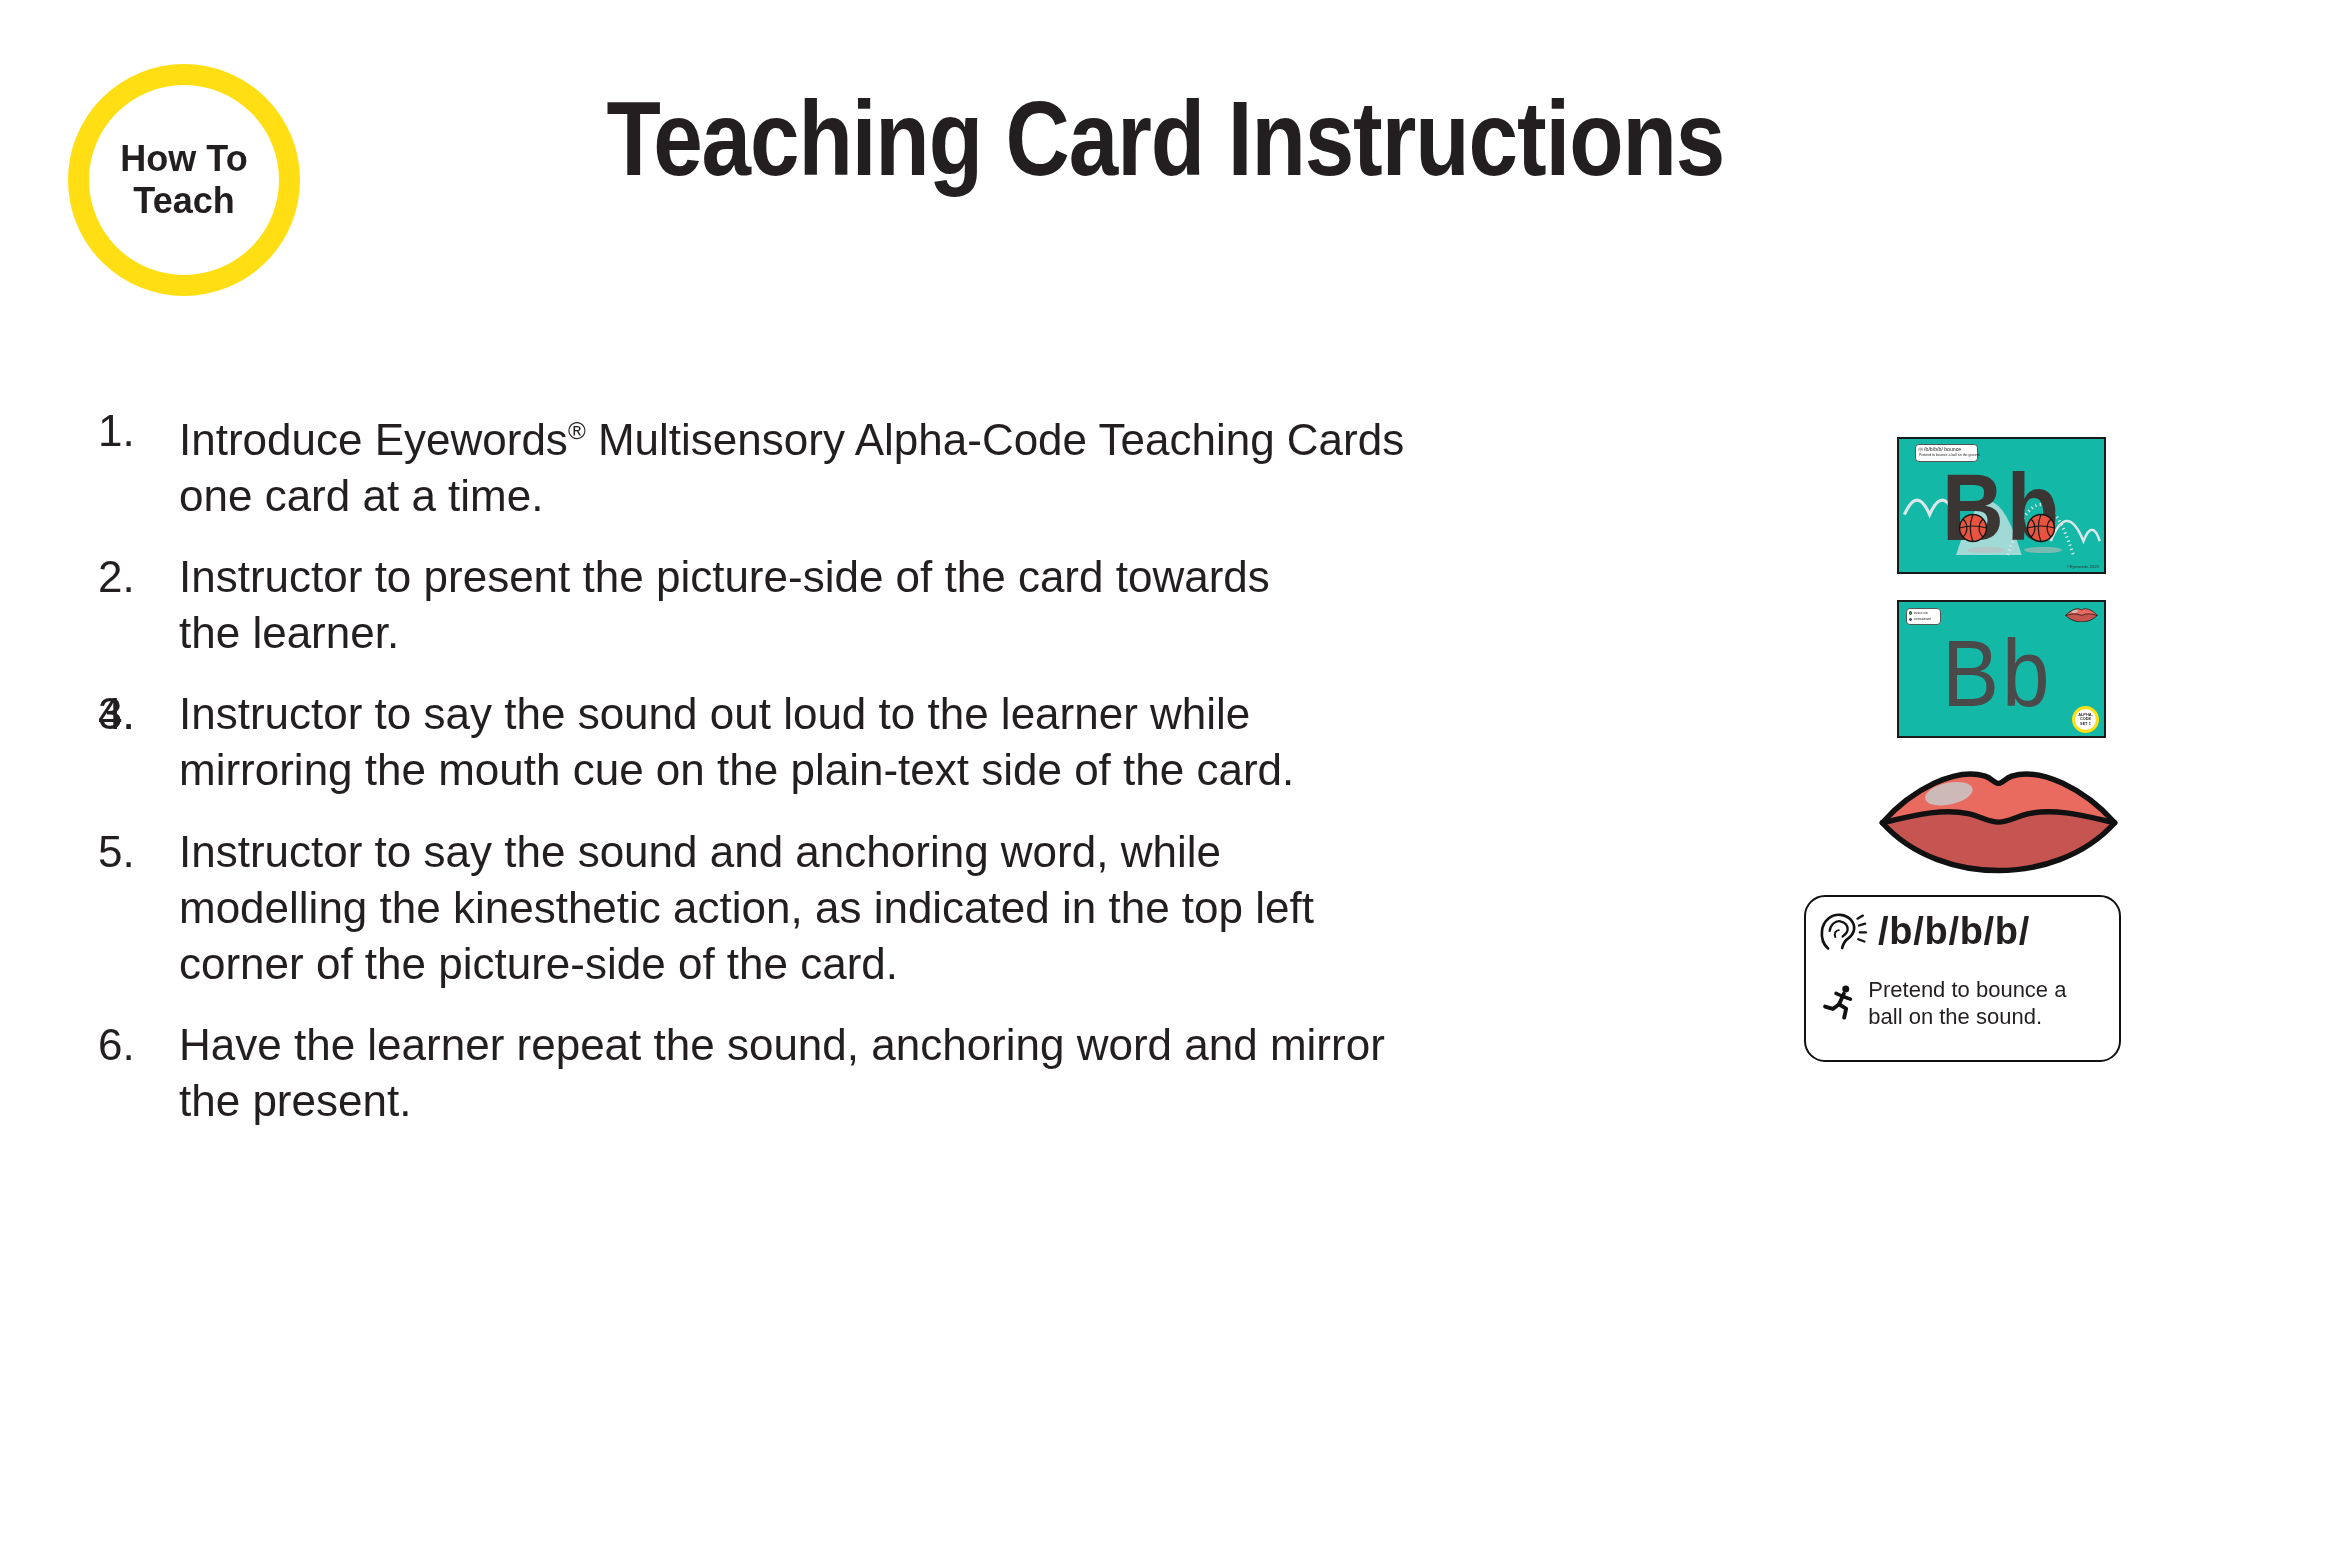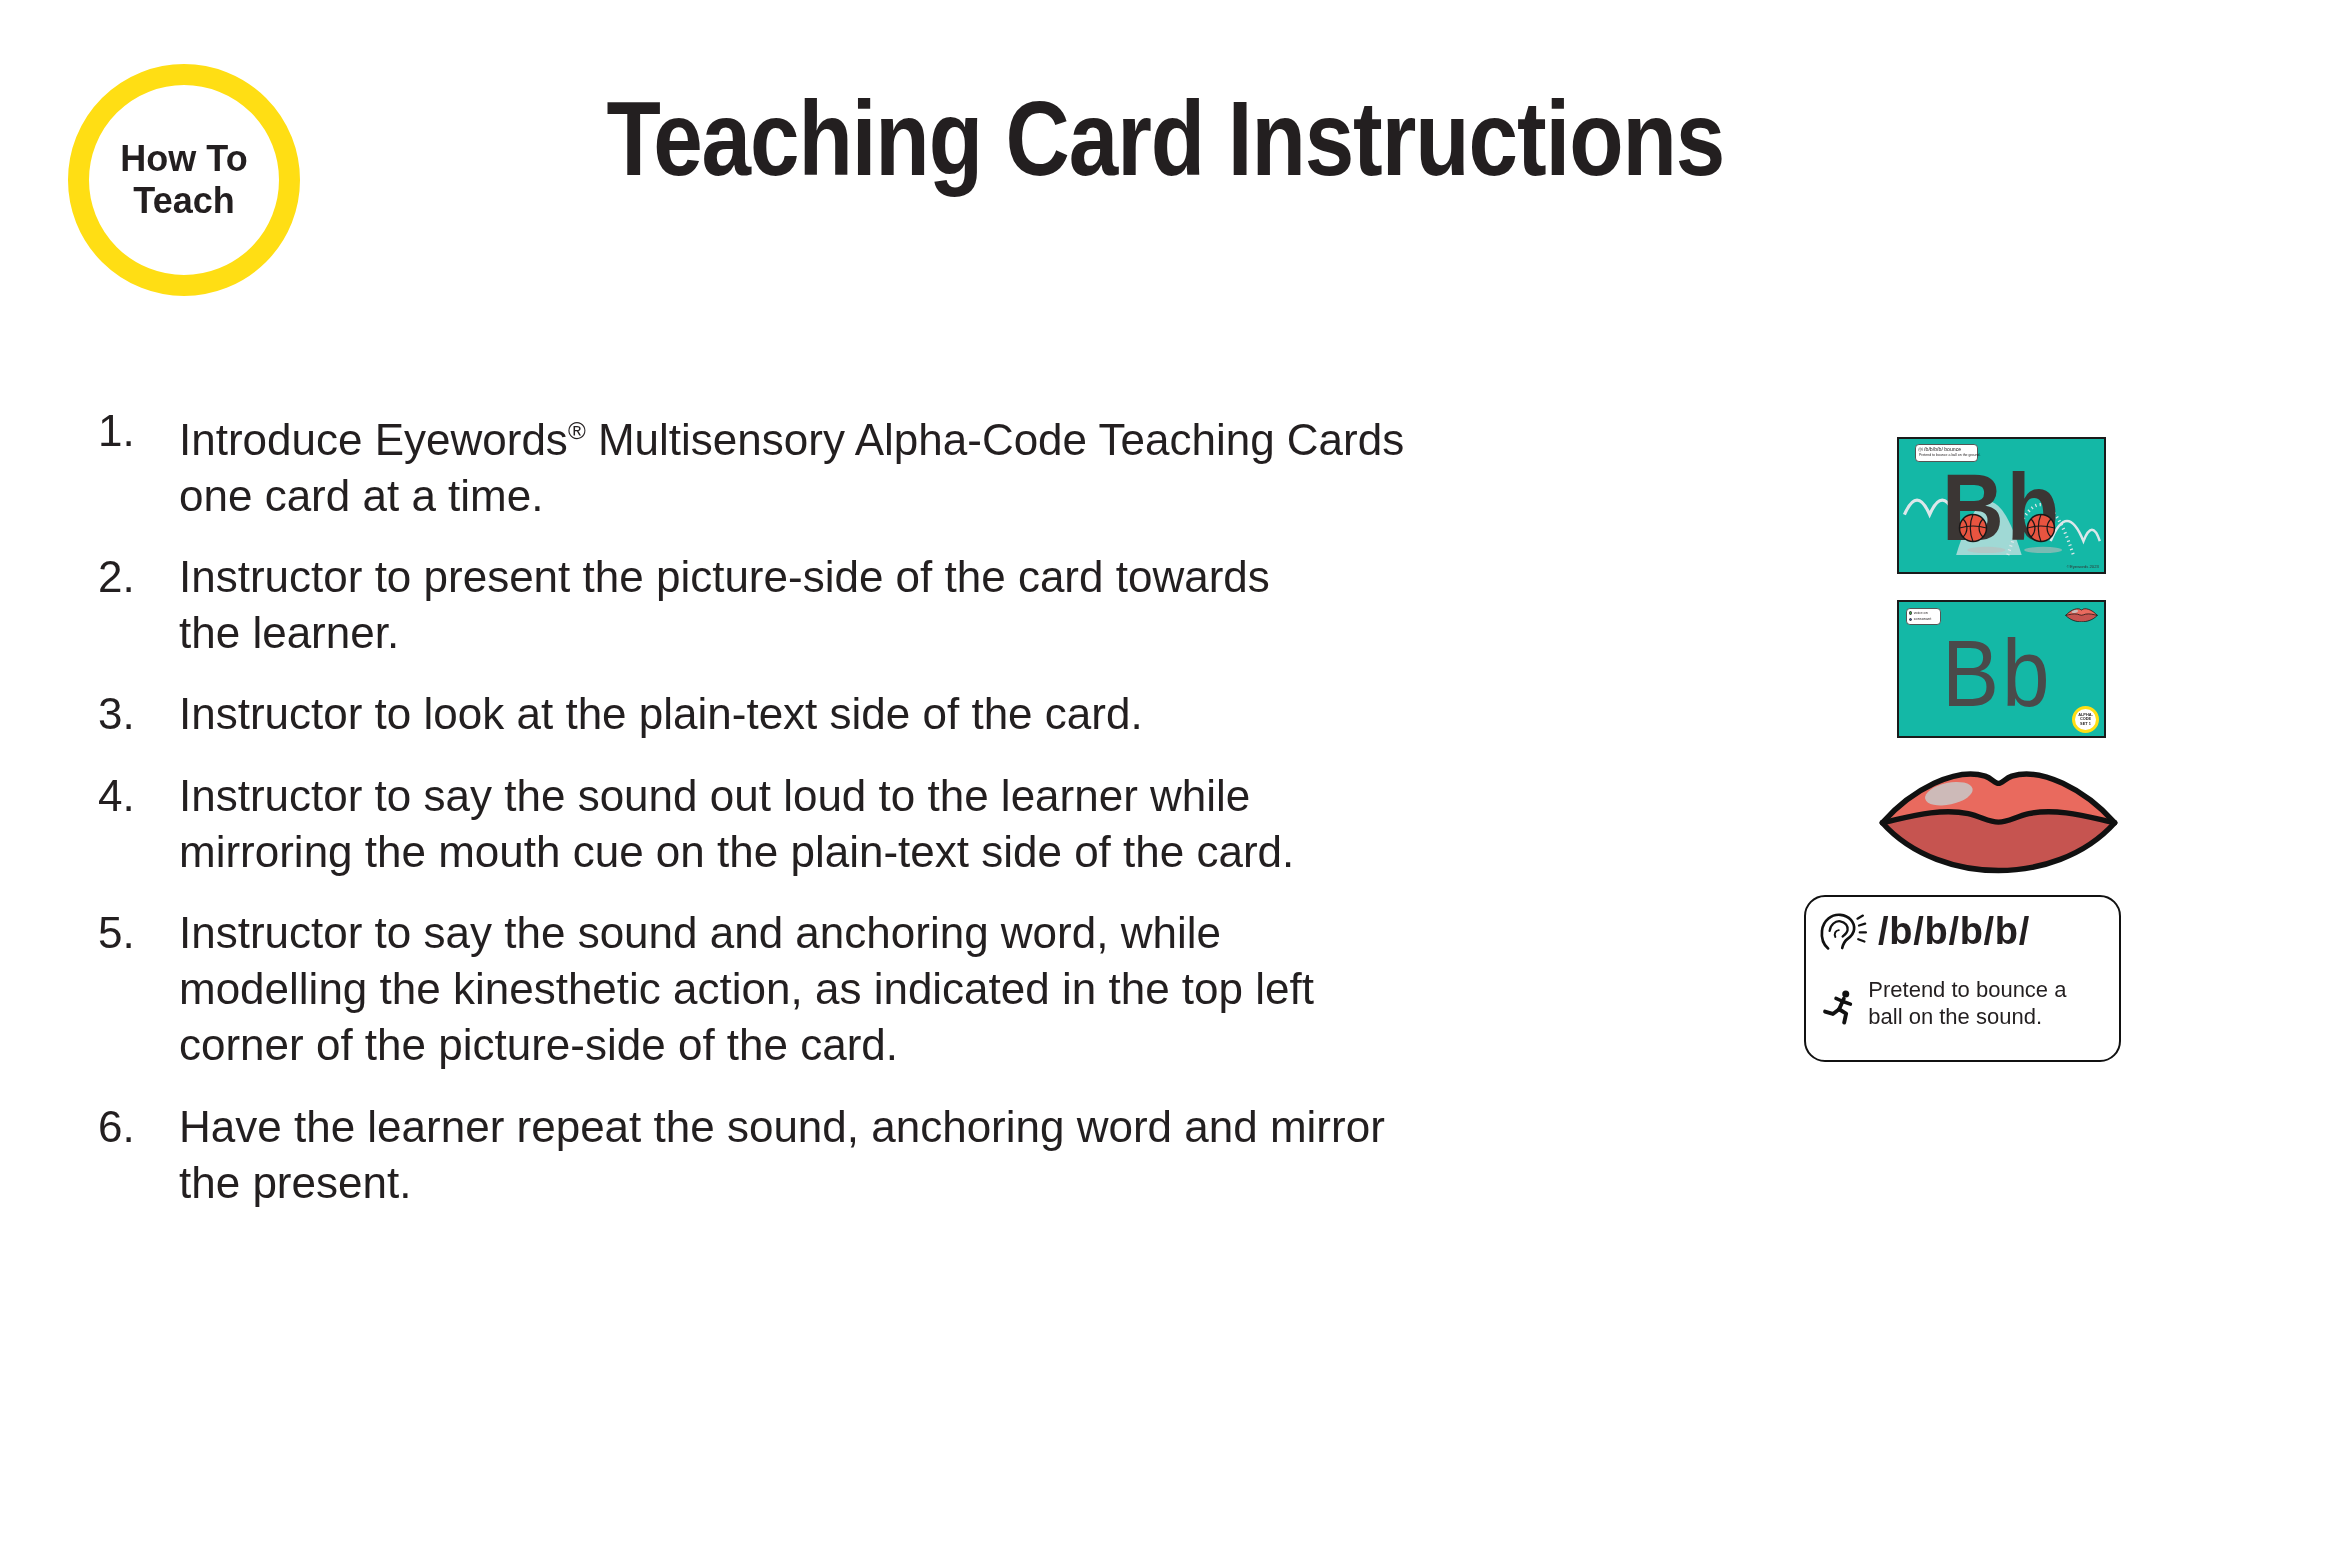--- a/index.html
+++ b/index.html
@@ -54,21 +54,21 @@
     border:3.3px solid var(--accent-yellow,#FFDE14);box-sizing:border-box;background:#fff;
     display:flex;flex-direction:column;align-items:center;justify-content:center;
     font-size:3.9px;font-weight:bold;line-height:1.1;text-align:center;}
   
   .big-lips{position:absolute;left:1870px;top:761px;width:257px;height:115px;}
   
   .sound-box{position:absolute;left:1804px;top:895px;width:317px;height:167px;
     border:2.6px solid #111;border-radius:21px;box-sizing:border-box;background:#fff;}
   .sb-row1{position:absolute;left:11.7px;top:13px;display:flex;align-items:center;gap:10.4px;}
   .sb-row1 .sound-text{font-size:38px;font-weight:bold;letter-spacing:0.7px;}
-  .sb-row2{position:absolute;left:14.3px;top:79px;display:flex;align-items:flex-end;gap:9px;}
+  .sb-row2{position:absolute;left:14.3px;top:79px;display:flex;align-items:center;gap:9px;}
   .sb-row2 .action-text{font-size:22px;line-height:27px;}
   
   .page-copyright{position:absolute;right:83px;top:1465px;font-size:38px;color:#111;}
 </style>
 </head>
 <body>
 
 <svg width="0" height="0" style="position:absolute" aria-hidden="true">
   <defs>
     <g id="lips-g">
@@ -112,21 +112,21 @@
     <span>Teach</span>
   </div>
 
   <div class="title">
     <span class="stretch">Teaching Card Instructions</span>
   </div>
 
   <div class="instructions">
       <div class="item"><span class="num">1.</span><span class="txt"><span>Introduce Eyewords</span><sup>®</sup><span> Multisensory Alpha-Code Teaching Cards</span><br><span class="bold">one card at a time</span><span>.</span></span></div>
       <div class="item"><span class="num">2.</span><span class="txt"><span>Instructor </span><span class="bold">to present the picture-side</span><span> of the card towards</span><br><span>the learner.</span></span></div>
-      <div class="item"><span class="num">3.</span><span class="txt"><span>Instructor to look </span><span class="bold">at the plain-text side of the card</span><span>.</span></span></div>
+      <div class="item"><span class="num">3.</span></div>
       <div class="item"><span class="num">4.</span><span class="txt"><span>Instructor to say the </span><span class="bold">sound</span><span> out loud to the learner while</span><br><span class="bold">mirroring</span><span> the mouth cue on the plain-text side of the card.</span></span></div>
       <div class="item"><span class="num">5.</span><span class="txt"><span>Instructor to say the </span><span class="bold">sound and anchoring word,</span><span> while</span><br><span>modelling the kinesthetic </span><span class="bold">action</span><span>, as indicated in the top left</span><br><span>corner of the picture-side of the card.</span></span></div>
       <div class="item"><span class="num">6.</span><span class="txt"><span>Have the learner </span><span class="bold">repeat the sound, anchoring word and mirror</span><br><span class="bold">the present.</span></span></div>
     </div>
 
   <div class="card" id="picture-card">
     <svg class="card-arcs" viewBox="0 0 320 211">
       <g fill="none" stroke="var(--arc-blue,#DCE7EA)">
         <path stroke-width="5" d="M6,120 Q26,74 46,120 Q66,74 86,120"></path>
         <path d="M88,184 Q140,14 192,184 Z" fill="var(--arc-blue,#DCE7EA)" stroke="none" opacity="0.7"></path>

